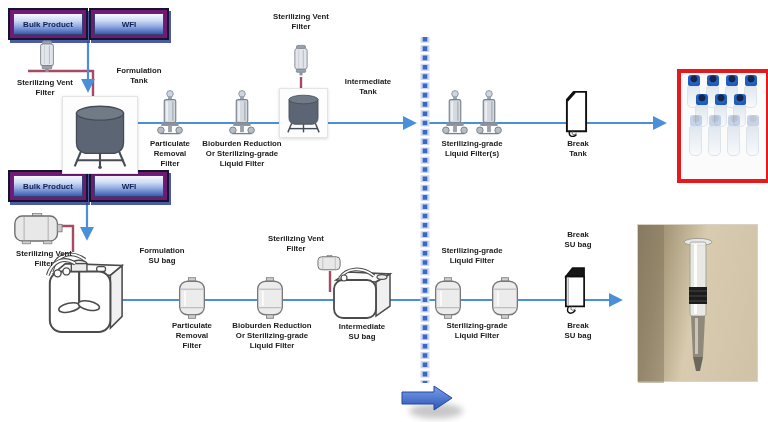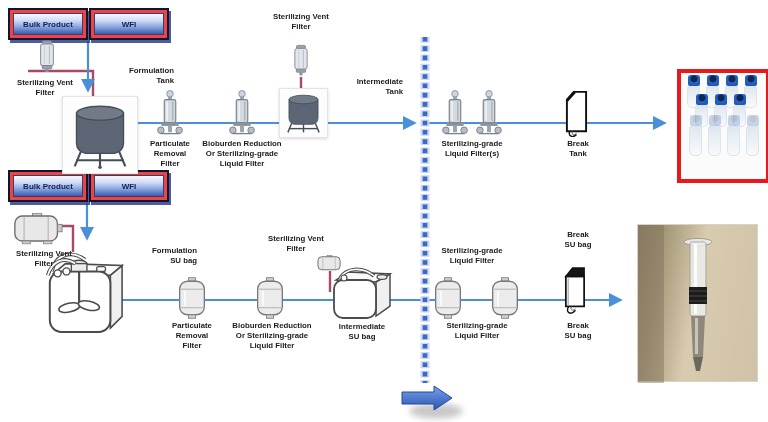--- a/index.html
+++ b/index.html
@@ -4,22 +4,22 @@
 <style>
   html,body{margin:0;padding:0;background:#fff;}
   .stage{position:relative;width:768px;height:422px;background:#fff;overflow:hidden;
          font-family:"Liberation Sans", sans-serif;}
   svg.overlay{position:absolute;left:0;top:0;z-index:1;}
   .icon{position:absolute;z-index:2;}
   .card{position:absolute;z-index:2;background:#fdfdfd;border:1px solid #e4e4e4;
         box-shadow:0 1px 3px rgba(0,0,0,.15);display:flex;align-items:center;justify-content:center;}
   .lbl{position:absolute;z-index:3;font-size:7.8px;font-weight:bold;color:#1b1b1b;
        line-height:1.3;white-space:pre-line;text-align:center;}
-  .lbl.left{text-align:right;}
-  .banner{position:absolute;z-index:2;width:80px;height:32px;background:#ef4444;
+  .lbl.left{text-align:center;}
+  .banner{position:absolute;z-index:2;width:80px;height:32px;background:#701a75;
           border:2px solid #14142e;padding:3px;box-sizing:border-box;
           box-shadow:2px 3px 0 rgba(43,63,143,.85);}
   .banner-inner{width:100%;height:100%;display:flex;align-items:center;justify-content:center;
           background:linear-gradient(180deg,#f6f9fe 0%,#cfdcf4 32%,#8fa9e0 62%,#3a5cb0 100%);
           border:1px solid #35406e;color:#121f57;font-weight:bold;font-size:8px;box-sizing:border-box;}
   
   .vials-photo{position:absolute;left:677px;top:69px;width:82px;height:104px;z-index:2;
           border:4px solid #e8191c;background:#fbfbfb;overflow:hidden;padding:2px 0 0 3px;}
   .vial-row{display:flex;}
   .vial{width:15px;margin:0 2px;display:flex;flex-direction:column;align-items:center;}

